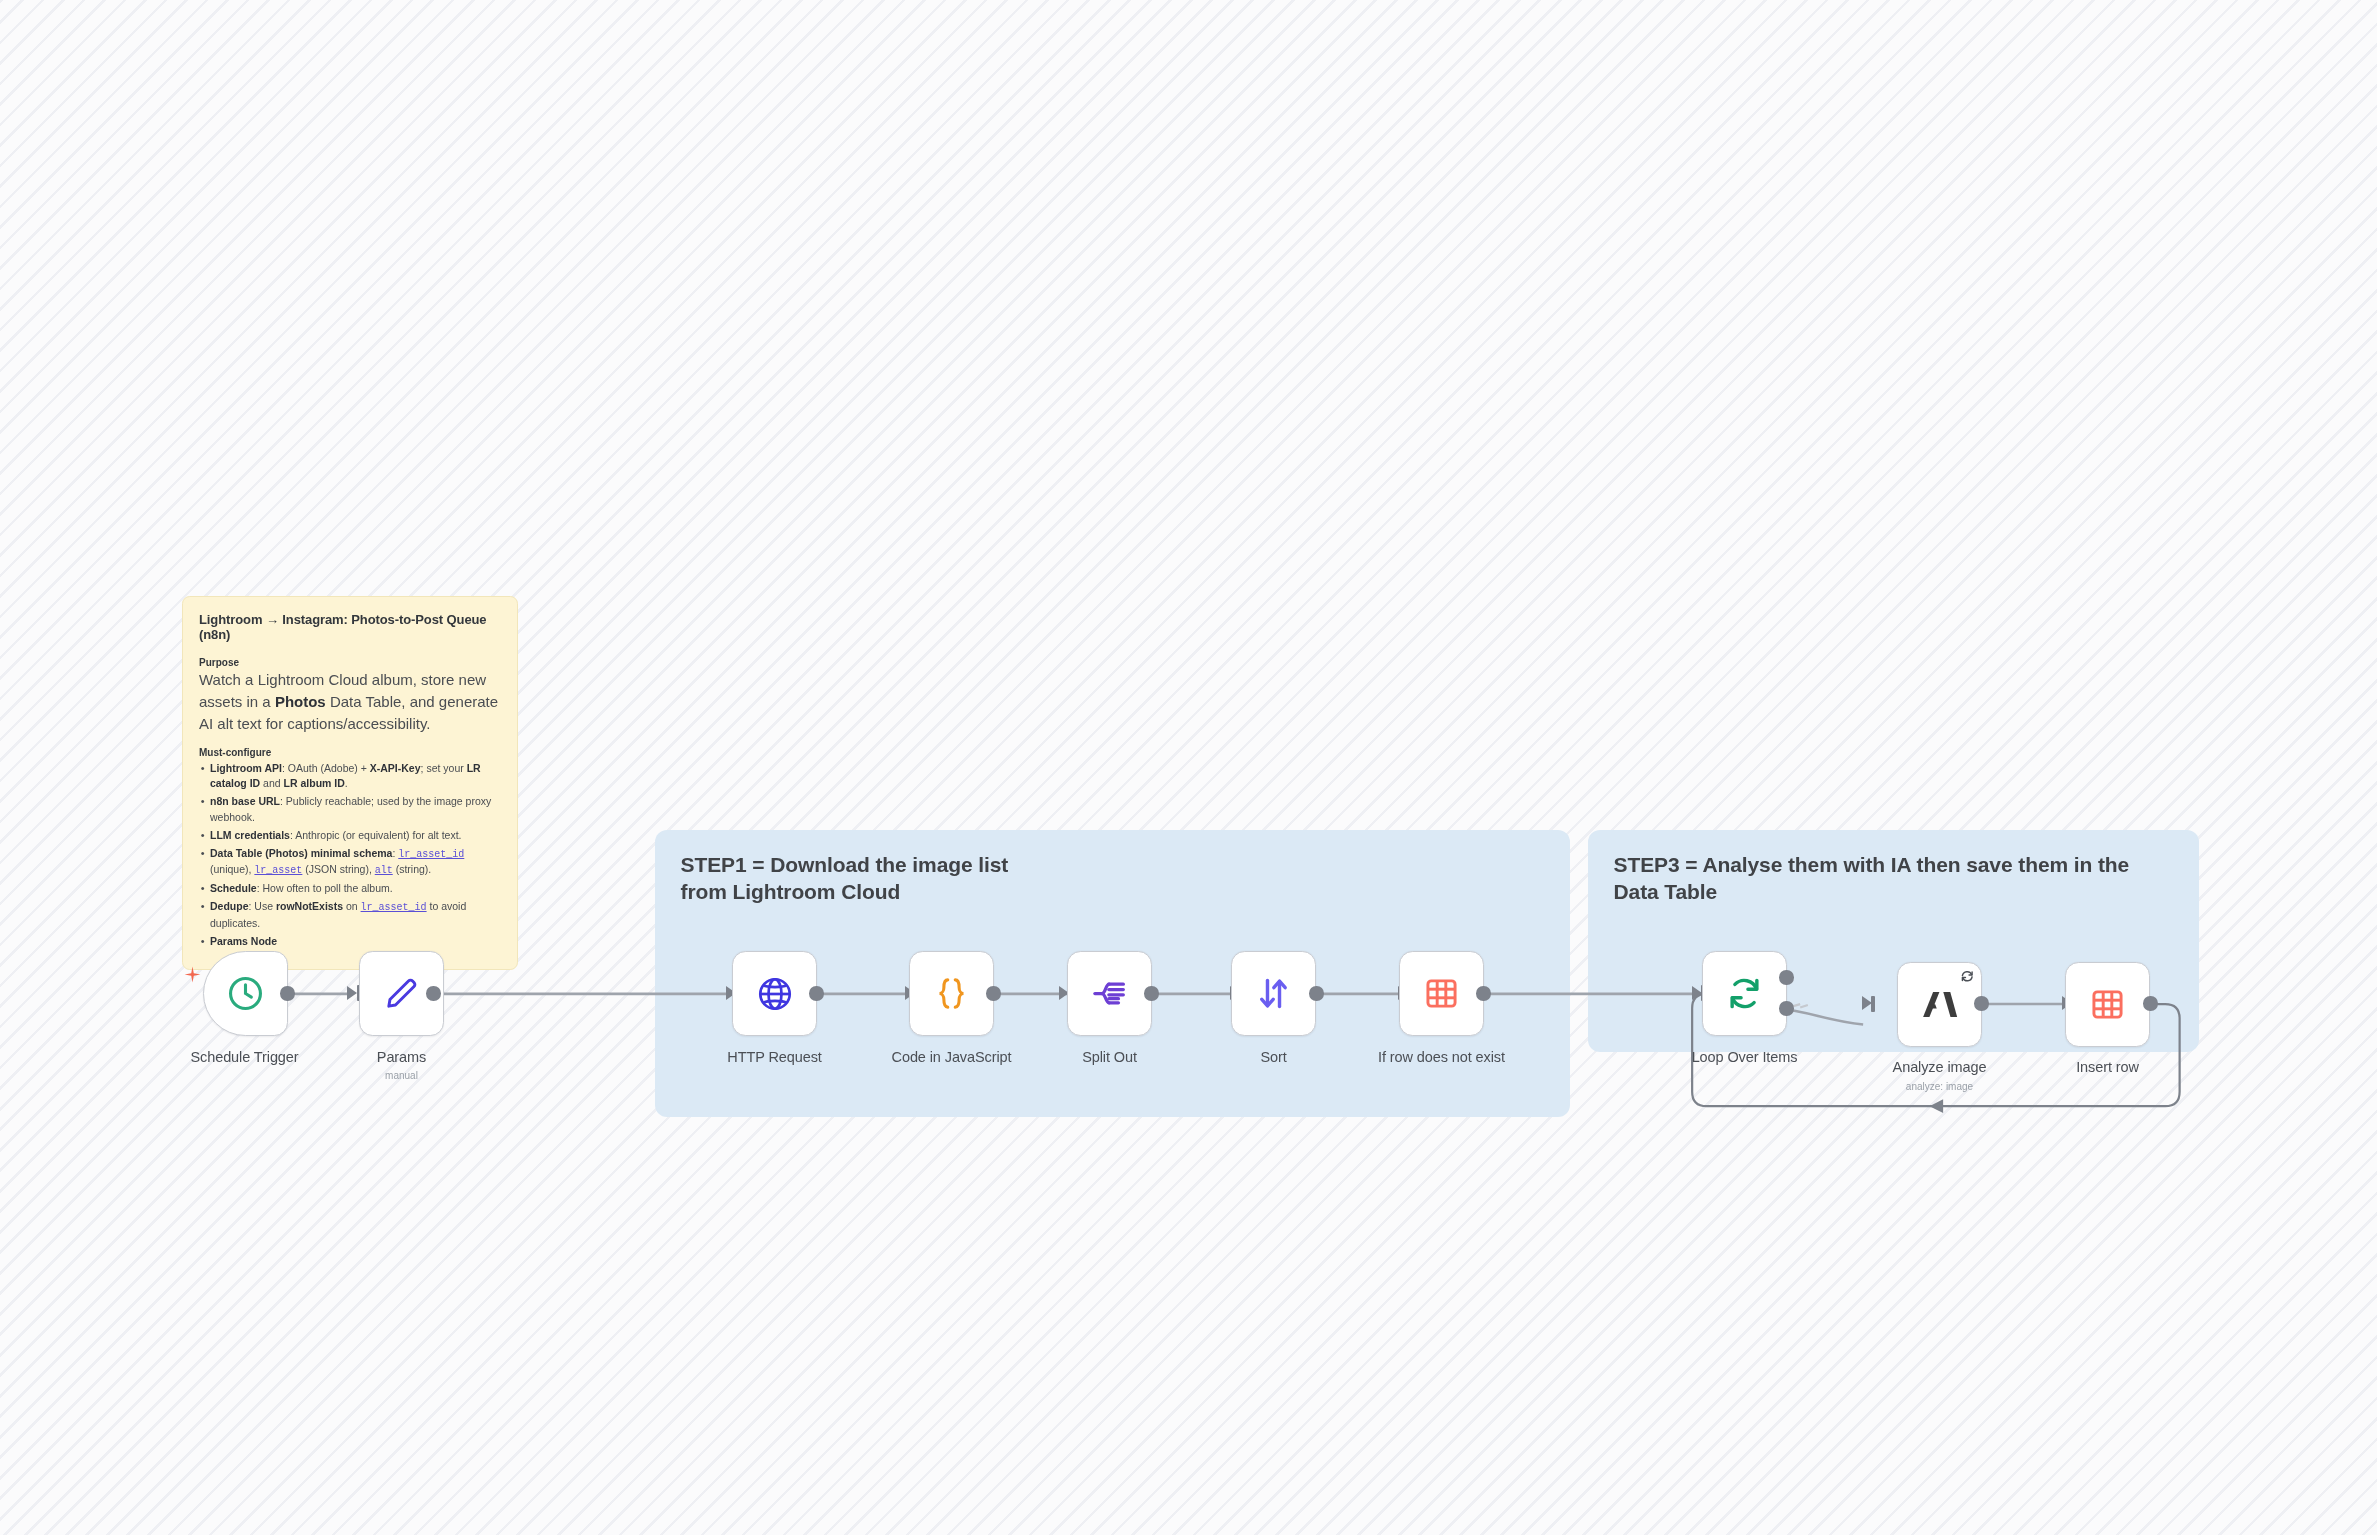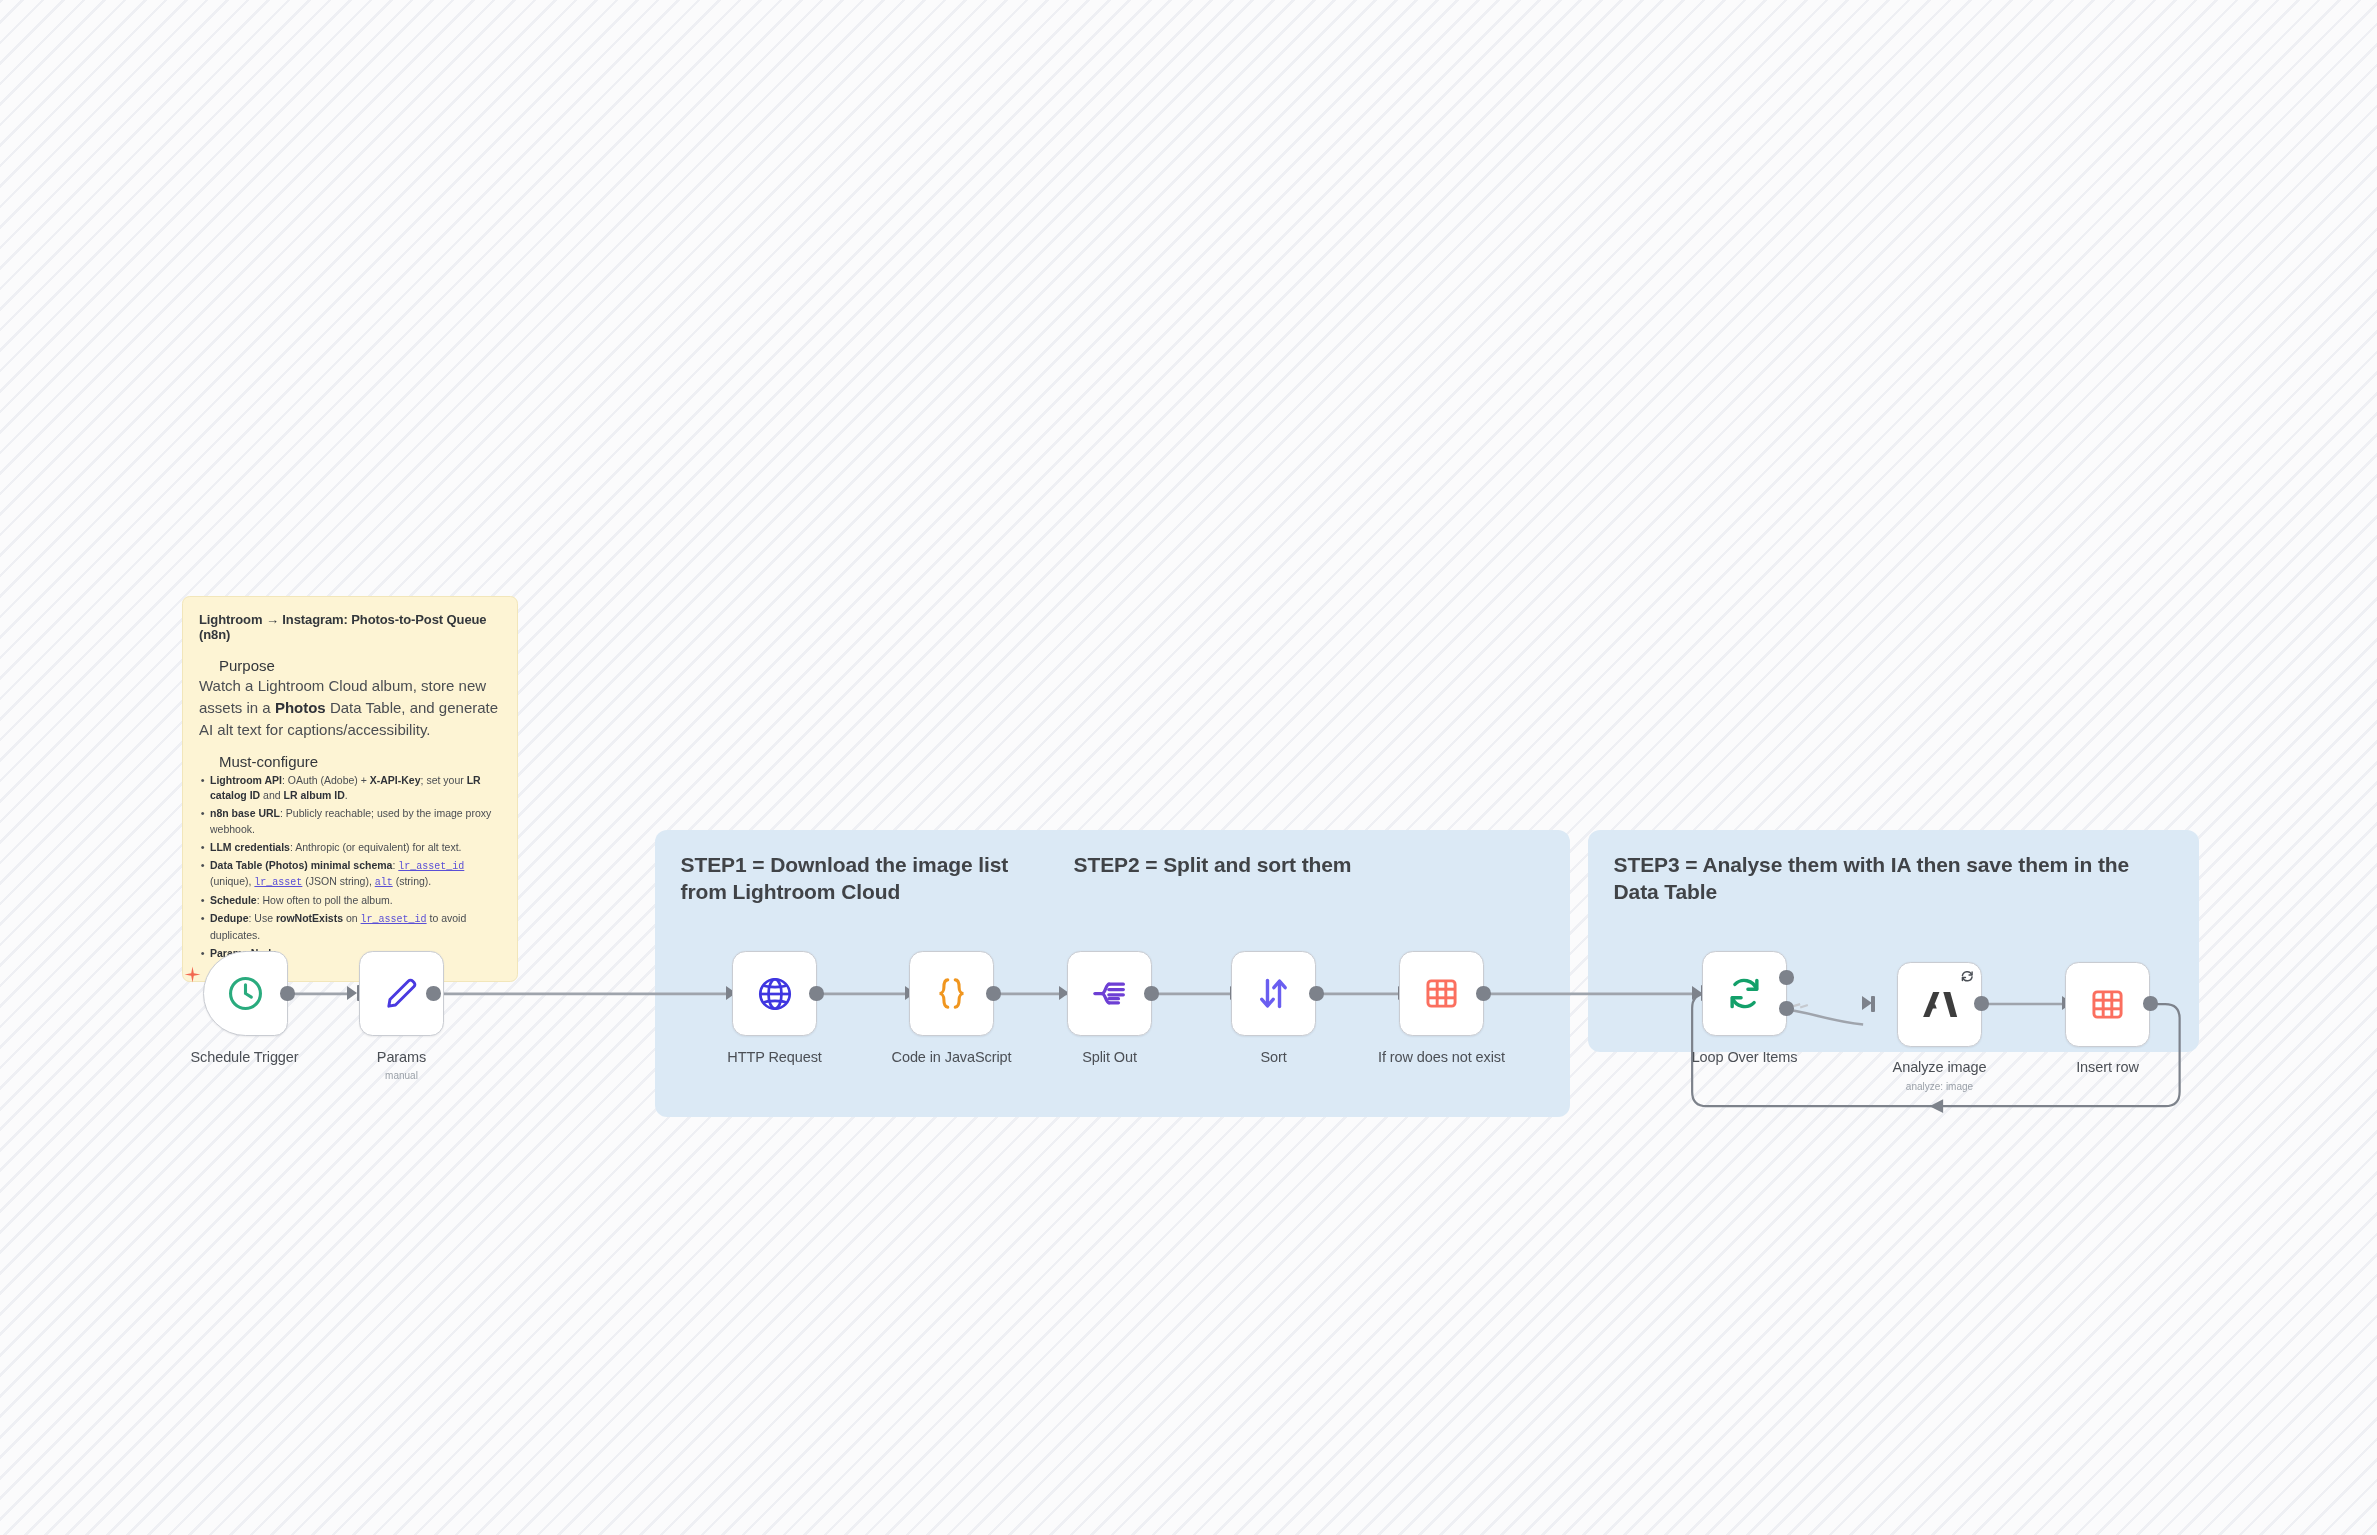--- a/index.html
+++ b/index.html
@@ -47,25 +47,24 @@
     color: #3b3b3b;
   }
   .sticky h1 {
     font-size: 13px;
     font-weight: 700;
     color: #33373c;
     margin-bottom: 14.5px;
     letter-spacing: -0.1px;
   }
   .sticky h2 {
-    font-size: 15px;
-    font-weight: 400;
+    font-size: 10px;
+    font-weight: 700;
     color: #33373c;
     margin-bottom: 1.7px;
-    margin-left: 20px;
   }
   .sticky p {
     font-size: 15px;
     line-height: 1.45;
     color: #4a4d52;
     margin-bottom: 12px;
   }
   .sticky ul {
     list-style: none;
     margin-top: 3.4px;
@@ -168,23 +167,20 @@
 </style>
 </head>
 <body>
 
 <div id="canvas">
 
   <div class="step-box" style="left:655px; top:830px; width:915px; height:287px;">
     <div class="step-title" style="width:340px;">STEP1 = Download the image list from Lightroom Cloud</div>
   </div>
 
-  <div class="step-box" style="left:1048px; top:830px; width:519px; height:287px;">
-    <div class="step-title">STEP2 = Split and sort them</div>
-  </div>
 
   <div class="step-box" style="left:1588px; top:830px; width:611px; height:222px;">
     <div class="step-title">STEP3 = Analyse them with IA then save them in the Data Table</div>
   </div>
 
   <div class="sticky" style="left:182px; top:596px; width:336px;">
     <h1>Lightroom → Instagram: Photos-to-Post Queue (n8n)</h1>
 
     <h2>Purpose</h2>
     <p>

